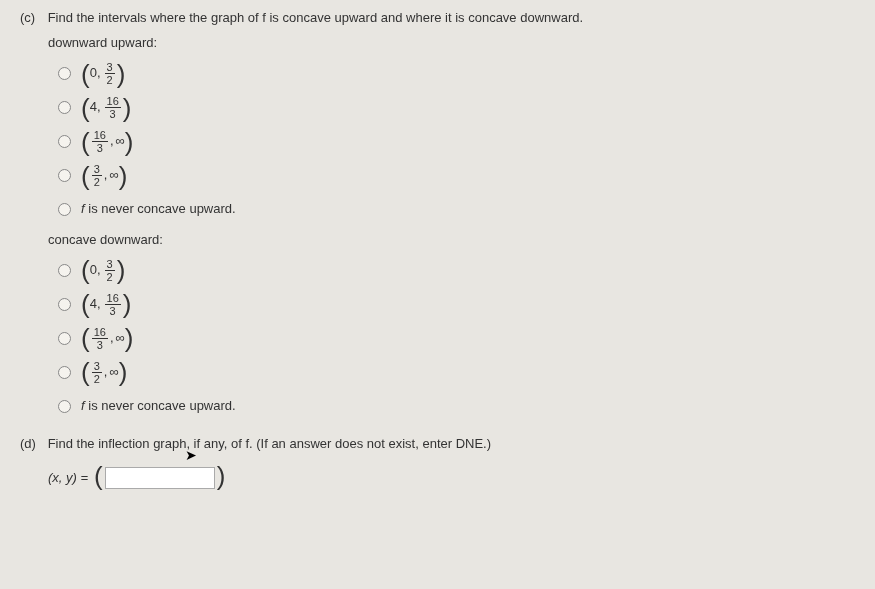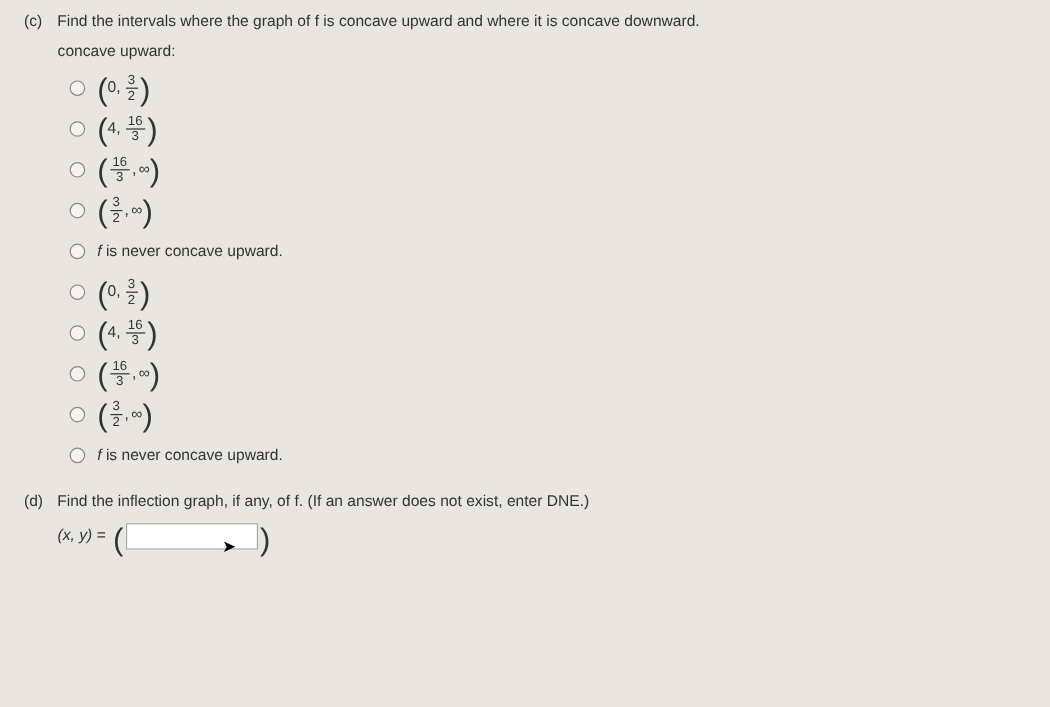--- a/index.html
+++ b/index.html
@@ -84,21 +84,21 @@
       vertical-align: middle;
     }
     .italic-f { font-style: italic; }
     .section-d {
       margin-top: 14px;
     }
     .input-row {
       margin-left: 28px;
       margin-top: 8px;
       display: flex;
-      align-items: flex-start;
+      align-items: flex-end;
     }
     .input-paren {
       font-size: 26px;
       line-height: 1;
     }
     .input-box {
       width: 110px;
       height: 22px;
       border: 1px solid #aaa;
       background: #fff;
@@ -118,21 +118,21 @@
       color: #000;
     }
   </style>
 </head>
 <body>
 
 <div>
   <span class="question-label">(c)</span>
   <span class="question-text">Find the intervals where the graph of f is concave upward and where it is concave downward.</span>
 
-  <div class="sub-label">concave upward:</div>
+  <div class="sub-label">downward upward:</div>
   <div class="options" id="upward-options">
       <div class="option-row">
         <span class="radio"></span>
         <span class="option-label">
           <span class="paren">(</span>
           <span class="plain-num">0</span>
           <span class="comma">,</span>
           <span class="frac">
             <span class="num">3</span>
             <span class="den">2</span>
@@ -178,20 +178,21 @@
           <span class="inf">∞</span>
           <span class="paren">)</span>
         </span>
       </div>
       <div class="option-row">
         <span class="radio"></span>
         <span><span class="italic-f">f</span><span> is never concave upward.</span></span>
       </div>
     </div>
 
+  <div class="sub-label">concave downward:</div>
   <div class="options" id="downward-options">
       <div class="option-row">
         <span class="radio"></span>
         <span class="option-label">
           <span class="paren">(</span>
           <span class="plain-num">0</span>
           <span class="comma">,</span>
           <span class="frac">
             <span class="num">3</span>
             <span class="den">2</span>

